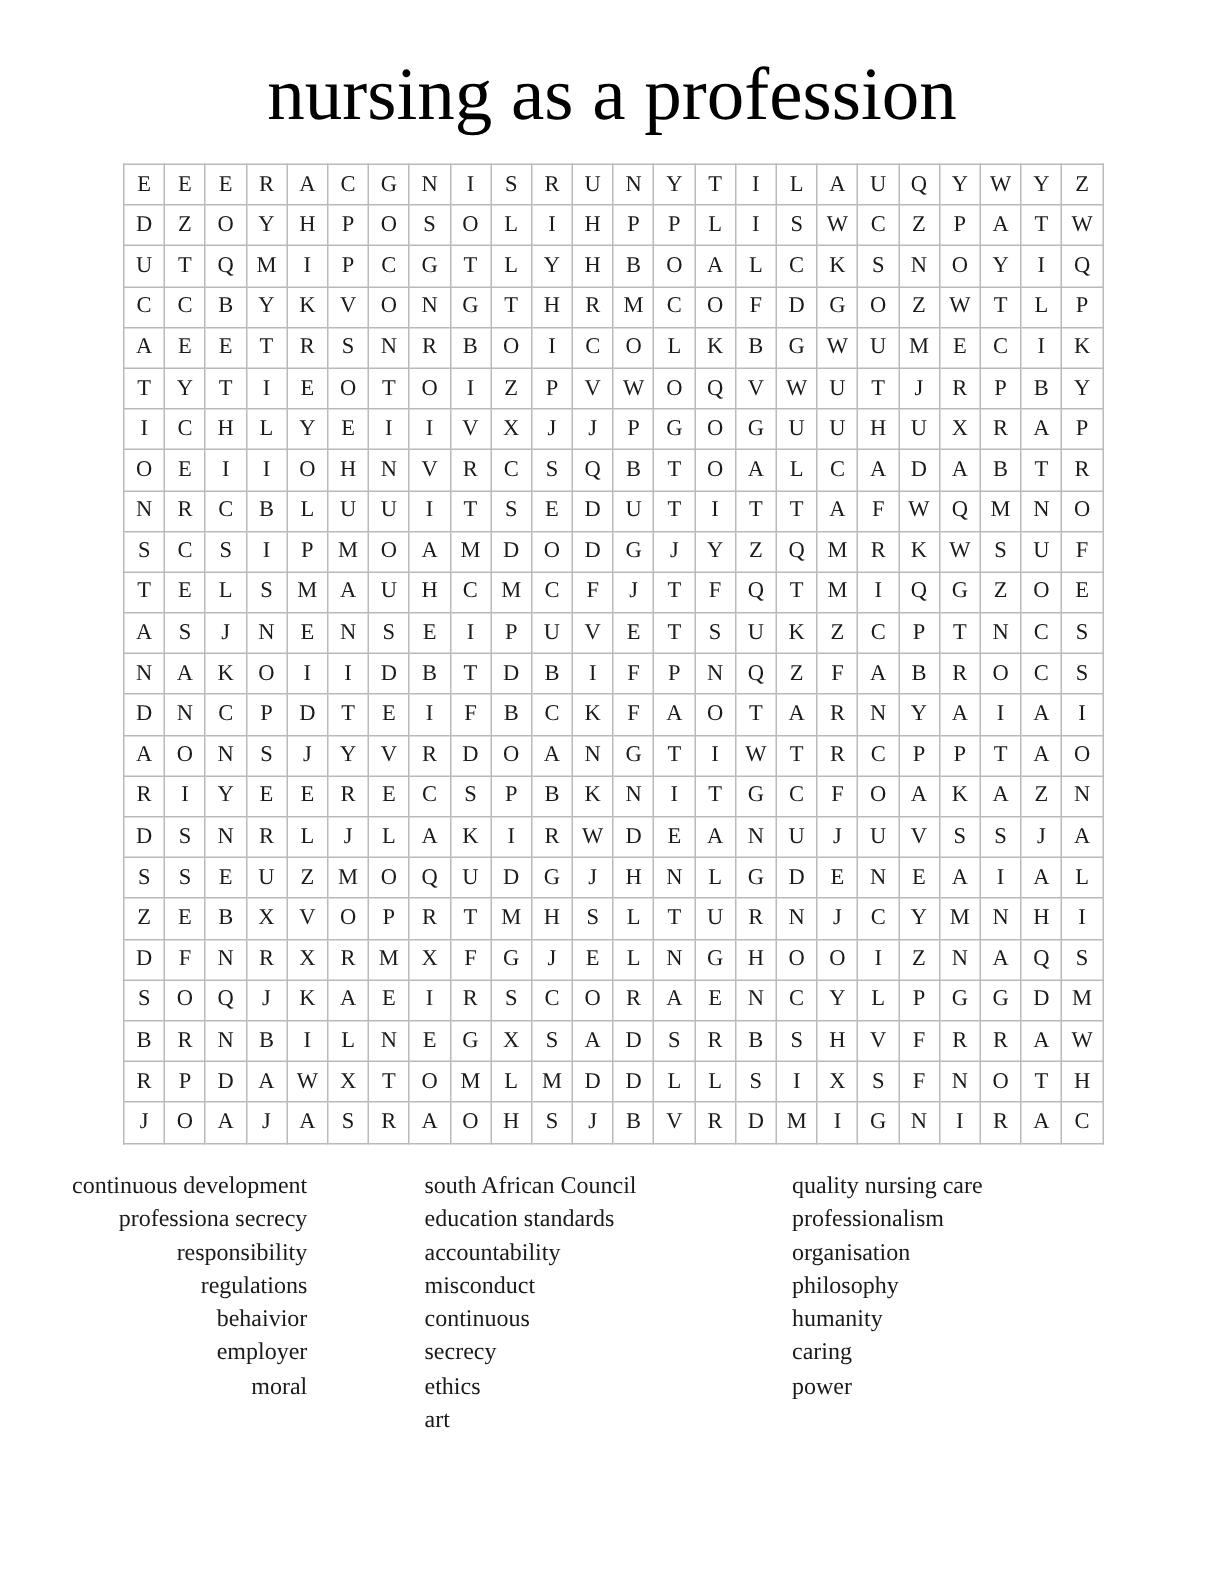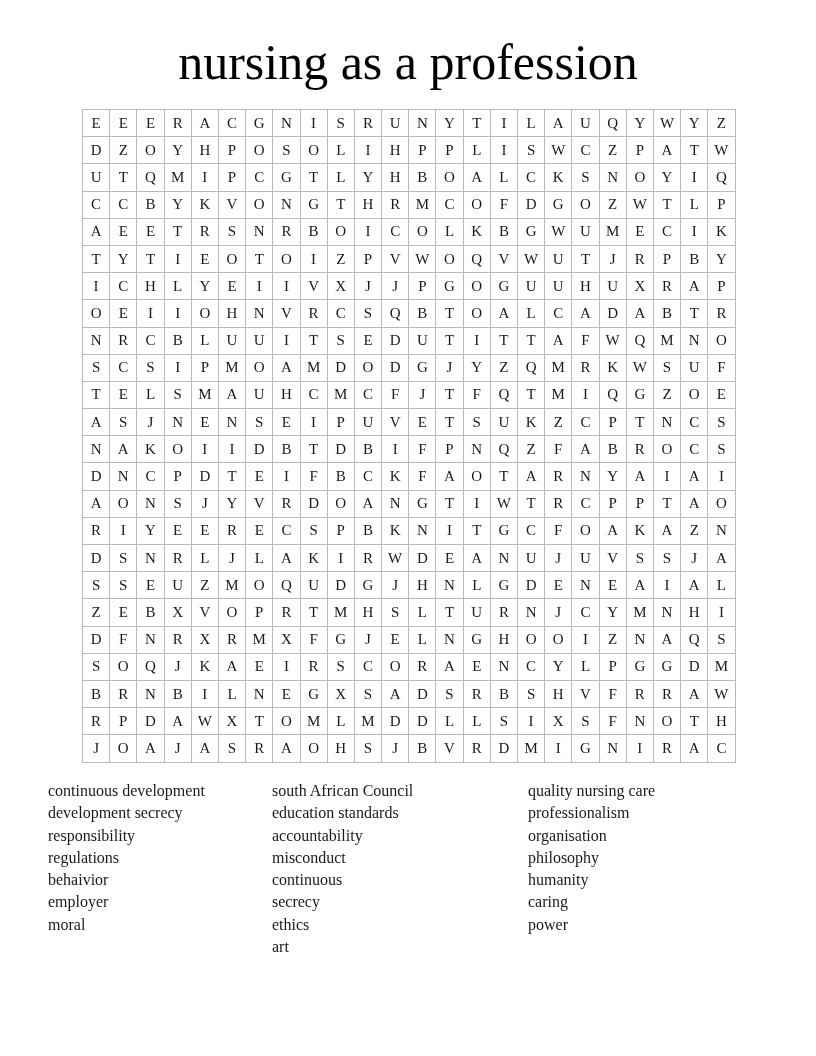--- a/index.html
+++ b/index.html
@@ -7,21 +7,21 @@
          font-family: "Liberation Serif", "DejaVu Serif", serif; color: #111; }
   .title { position: absolute; left: 0; top: 30px; width: 816px; text-align: center;
            font-size: 50px; line-height: 64px; color: #000; }
   .grid { position: absolute; left: 82px; top: 109px; border-collapse: collapse;
           table-layout: fixed; }
   .grid td { width: 26.2px; height: 26.2px; padding: 0; border: 1px solid #b9b9b9;
              text-align: center; vertical-align: middle; font-size: 15px;
              color: #1a1a1a; line-height: 1; }
   .words { position: absolute; top: 780px; font-size: 16px; line-height: 22.3px; color: #1a1a1a; }
   .words div { white-space: nowrap; }
-  .col1 { left: 48px; } .col2 { left: 272px; } .col3 { left: 528px; }
+  .col1 { left: 48px; text-align: right; } .col2 { left: 283px; } .col3 { left: 528px; }
 </style>
 </head>
 <body>
 
 <div class="title">nursing as a profession</div>
 
 <table class="grid">
   <tbody id="grid-body">
       <tr>
         <td>E</td>
@@ -645,21 +645,21 @@
         <td>I</td>
         <td>R</td>
         <td>A</td>
         <td>C</td>
       </tr>
     </tbody>
 </table>
 
 <div class="words col1">
   <div>continuous development</div>
-  <div>development secrecy</div>
+  <div>professiona secrecy</div>
   <div>responsibility</div>
   <div>regulations</div>
   <div>behaivior</div>
   <div>employer</div>
   <div>moral</div>
 </div>
 <div class="words col2">
   <div>south African Council</div>
   <div>education standards</div>
   <div>accountability</div>

